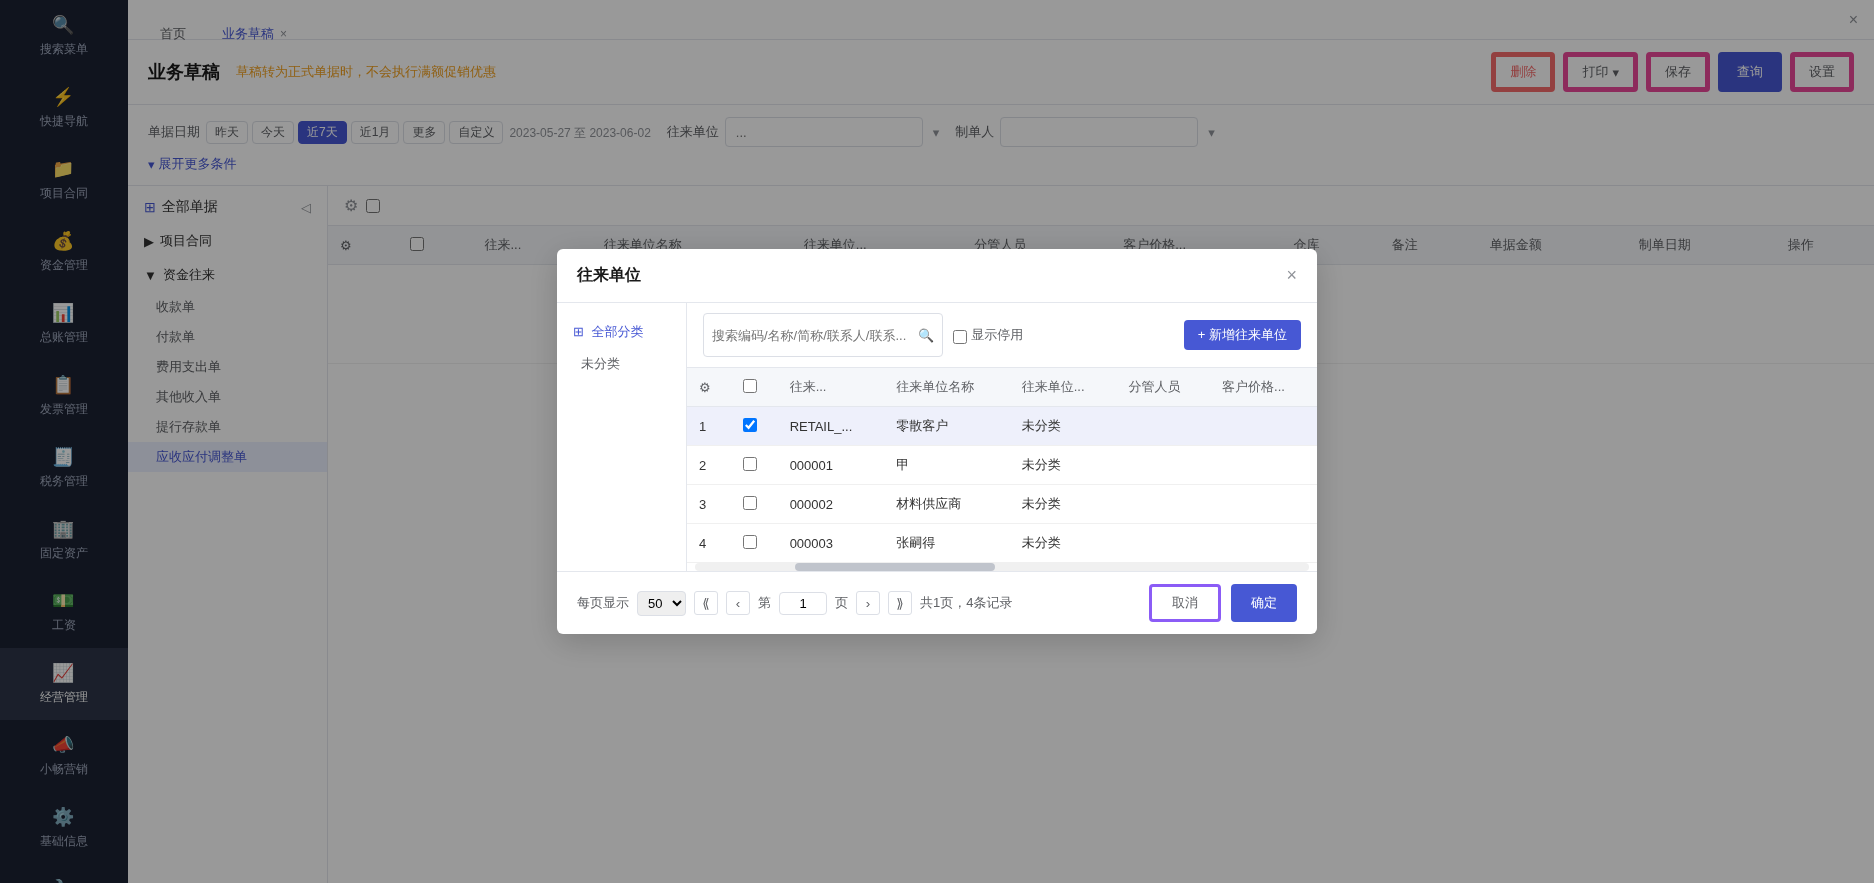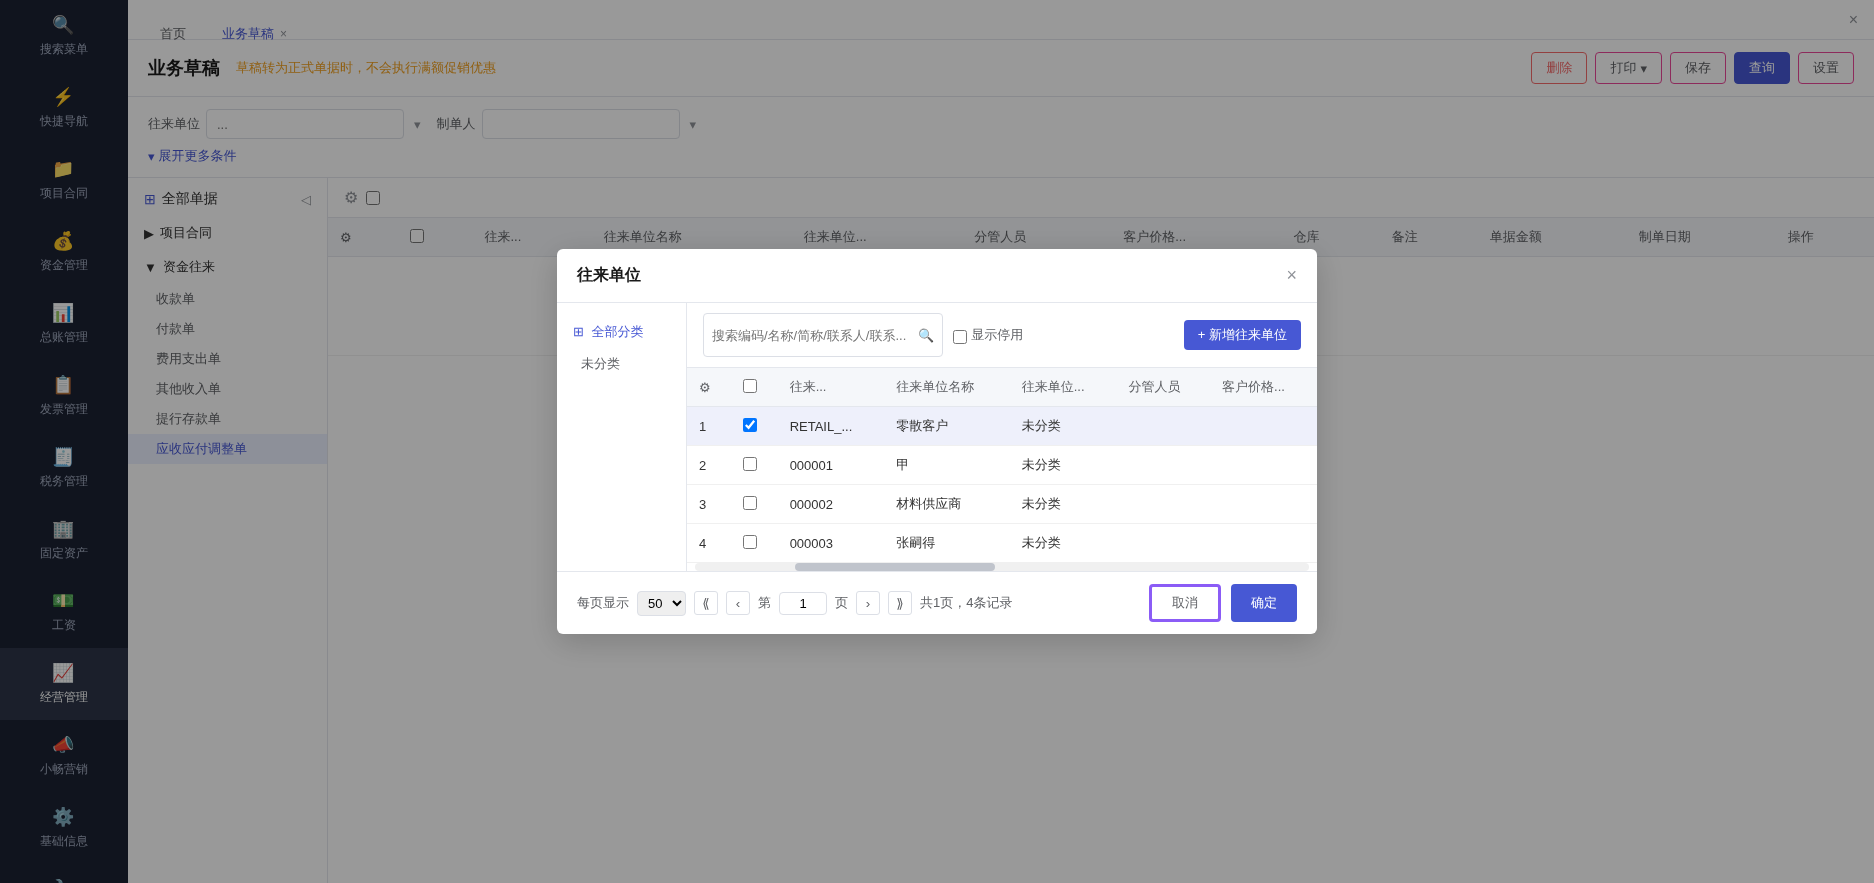--- a/index.html
+++ b/index.html
@@ -21,21 +21,21 @@
     .tabs-bar { background: #fff; border-bottom: 1px solid #e4e7ed; display: flex; align-items: center; padding: 0 16px; height: 40px; gap: 4px; }
     .tab { padding: 0 16px; height: 30px; display: flex; align-items: center; gap: 6px; cursor: pointer; color: #606266; border-bottom: 2px solid transparent; font-size: 13px; margin-top: 30px; }
     .tab.active { color: #4758d4; border-bottom: 2px solid #4758d4; font-weight: 500; }
     .tab .close-btn { color: #909399; font-size: 12px; cursor: pointer; }
 
     
     .page-header { background: #fff; padding: 12px 20px; display: flex; align-items: center; gap: 16px; border-bottom: 1px solid #e4e7ed; }
     .page-title { font-size: 18px; font-weight: 600; color: #1a1a1a; }
     .page-subtitle { font-size: 13px; color: #f0a020; }
     .header-actions { margin-left: auto; display: flex; gap: 8px; }
-    .btn { padding: 6px 14px; border-radius: 4px; border: 1px solid #ec4899; background: #fff; cursor: pointer; font-size: 13px; color: #606266; display: flex; align-items: center; gap: 4px; }
+    .btn { padding: 6px 14px; border-radius: 4px; border: 5px solid #ec4899; background: #fff; cursor: pointer; font-size: 13px; color: #606266; display: flex; align-items: center; gap: 4px; }
     .btn.primary { background: #4758d4; color: #fff; border-color: #4758d4; }
     .btn.danger { color: #f56c6c; border-color: #f56c6c; }
 
     
     .filter-bar { background: #fff; padding: 12px 20px; border-bottom: 1px solid #e4e7ed; }
     .filter-row { display: flex; align-items: center; gap: 16px; flex-wrap: wrap; }
     .filter-item { display: flex; align-items: center; gap: 6px; }
     .filter-label { color: #606266; font-size: 13px; }
     .filter-date-btns { display: flex; gap: 4px; }
     .date-btn { padding: 2px 8px; border-radius: 4px; border: 1px solid #dcdfe6; background: #fff; cursor: pointer; font-size: 12px; color: #606266; }
@@ -189,20 +189,32 @@
         </button>
         <button class="btn">保存</button>
         <button class="btn primary">查询</button>
         <button class="btn">设置</button>
       </div>
     </div>
 
     <div class="filter-bar">
       <div class="filter-row">
         <div class="filter-item">
+          <span class="filter-label">单据日期</span>
+          <div class="filter-date-btns">
+            <button class="date-btn">昨天</button>
+            <button class="date-btn">今天</button>
+            <button class="date-btn active">近7天</button>
+            <button class="date-btn">近1月</button>
+            <button class="date-btn">更多</button>
+            <button class="date-btn">自定义</button>
+          </div>
+          <div class="date-range">2023-05-27 至 2023-06-02</div>
+        </div>
+        <div class="filter-item">
           <span class="filter-label">往来单位</span>
           <input class="filter-input" placeholder="..." style="">
           <span style="margin-left:4px;color:#909399;">▾</span>
         </div>
         <div class="filter-item">
           <span class="filter-label">制单人</span>
           <input class="filter-input" style="">
           <span style="margin-left:4px;color:#909399;">▾</span>
         </div>
       </div>

